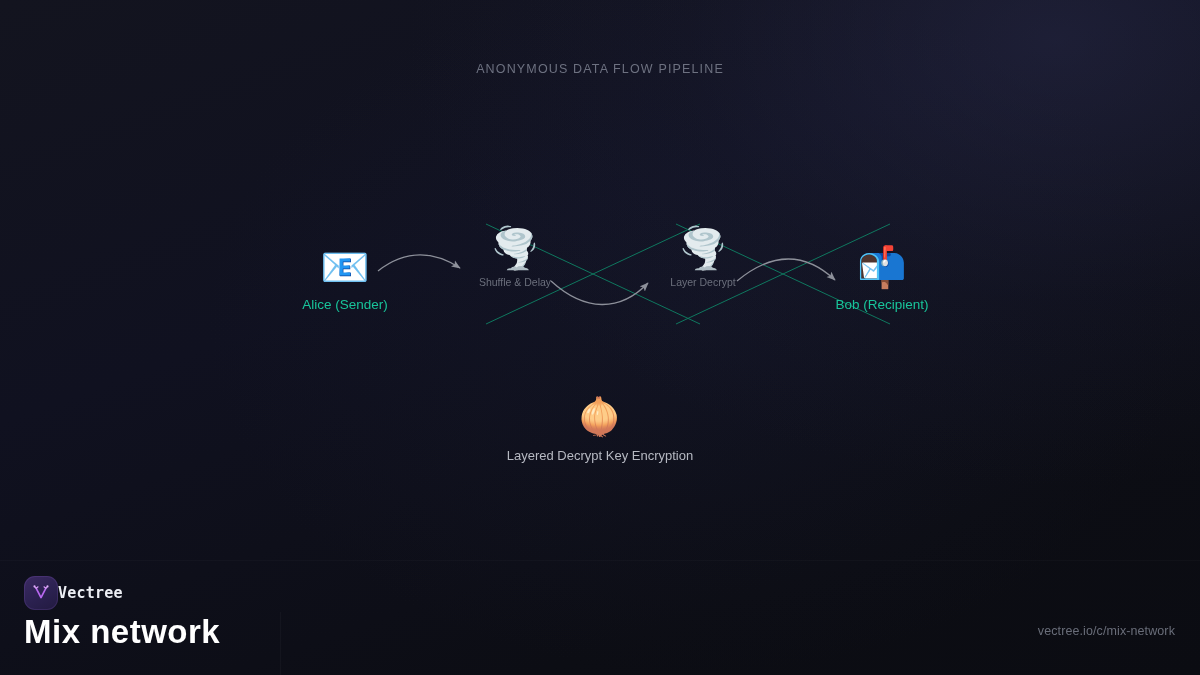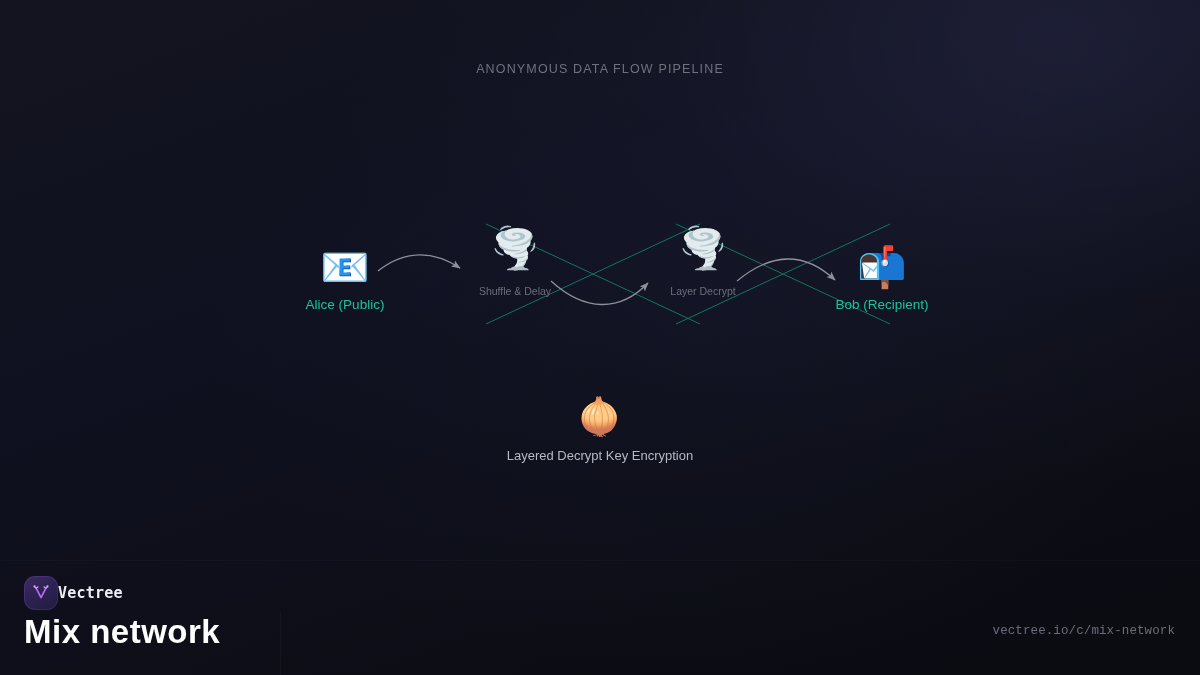--- a/index.html
+++ b/index.html
@@ -83,21 +83,21 @@
     font-size: 13.5px;
     line-height: 17px;
     color: #ffffff;
     font-weight: 400;
   }
   .node .nlabel.accent {
     color: #18c49a;
   }
   .node .nsub {
     display: block;
-    margin-top: 10px;
+    margin-top: 1px;
     font-size: 10.5px;
     line-height: 13px;
     color: #6b6f7c;
     font-weight: 400;
   }
 
   
   .feature {
     position: absolute;
     width: 320px;
@@ -152,21 +152,21 @@
     font-size: 33px;
     font-weight: 700;
     color: #ffffff;
     letter-spacing: 0.5px;
     line-height: 42px;
   }
   .page-url {
     position: absolute;
     right: 25px;
     top: 624px;
-    font-family: Liberation Mono, monospace;
+    font-family: Liberation Sans, sans-serif;
     font-size: 12.5px;
     color: #696d79;
     letter-spacing: 0.1px;
   }
 </style>
 </head>
 <body>
 
 <div id="stage">
 
@@ -191,21 +191,21 @@
 
     <g stroke="#8d909a" stroke-width="1.3" fill="none">
       <path d="M378,271 C405,250 432,250 460,268" marker-end="url(#arrowhead)"></path>
       <path d="M551,281 C585,312 620,312 648,283" marker-end="url(#arrowhead)"></path>
       <path d="M737,281 C772,252 805,252 835,280" marker-end="url(#arrowhead)"></path>
     </g>
   </svg>
 
   <div class="node" style="left:345px; top:240px;">
     <span class="glyph">📧</span>
-    <span class="nlabel accent">Alice (Public)</span>
+    <span class="nlabel accent">Alice (Sender)</span>
     <span class="nsub"></span>
   </div>
 
   <div class="node" style="left:515px; top:221px;">
     <span class="glyph">🌪️</span>
     <span class="nsub">Shuffle &amp; Delay</span>
   </div>
 
   <div class="node" style="left:703px; top:221px;">
     <span class="glyph">🌪️</span>

